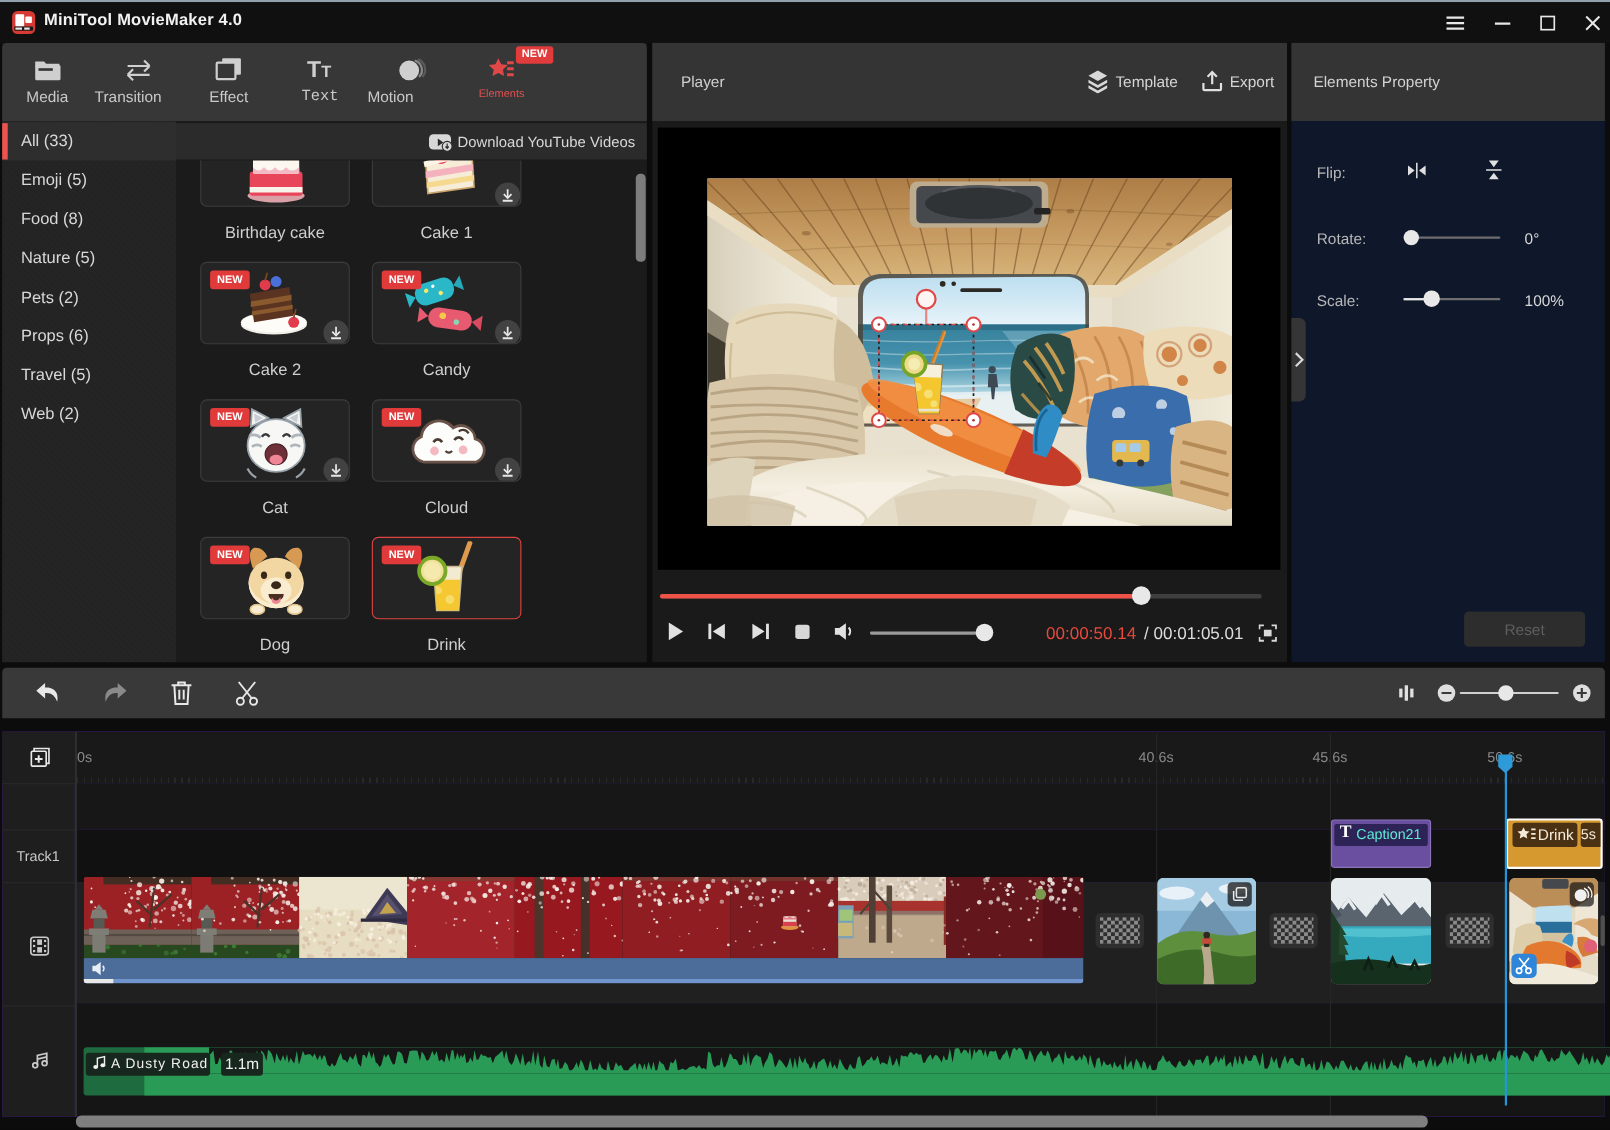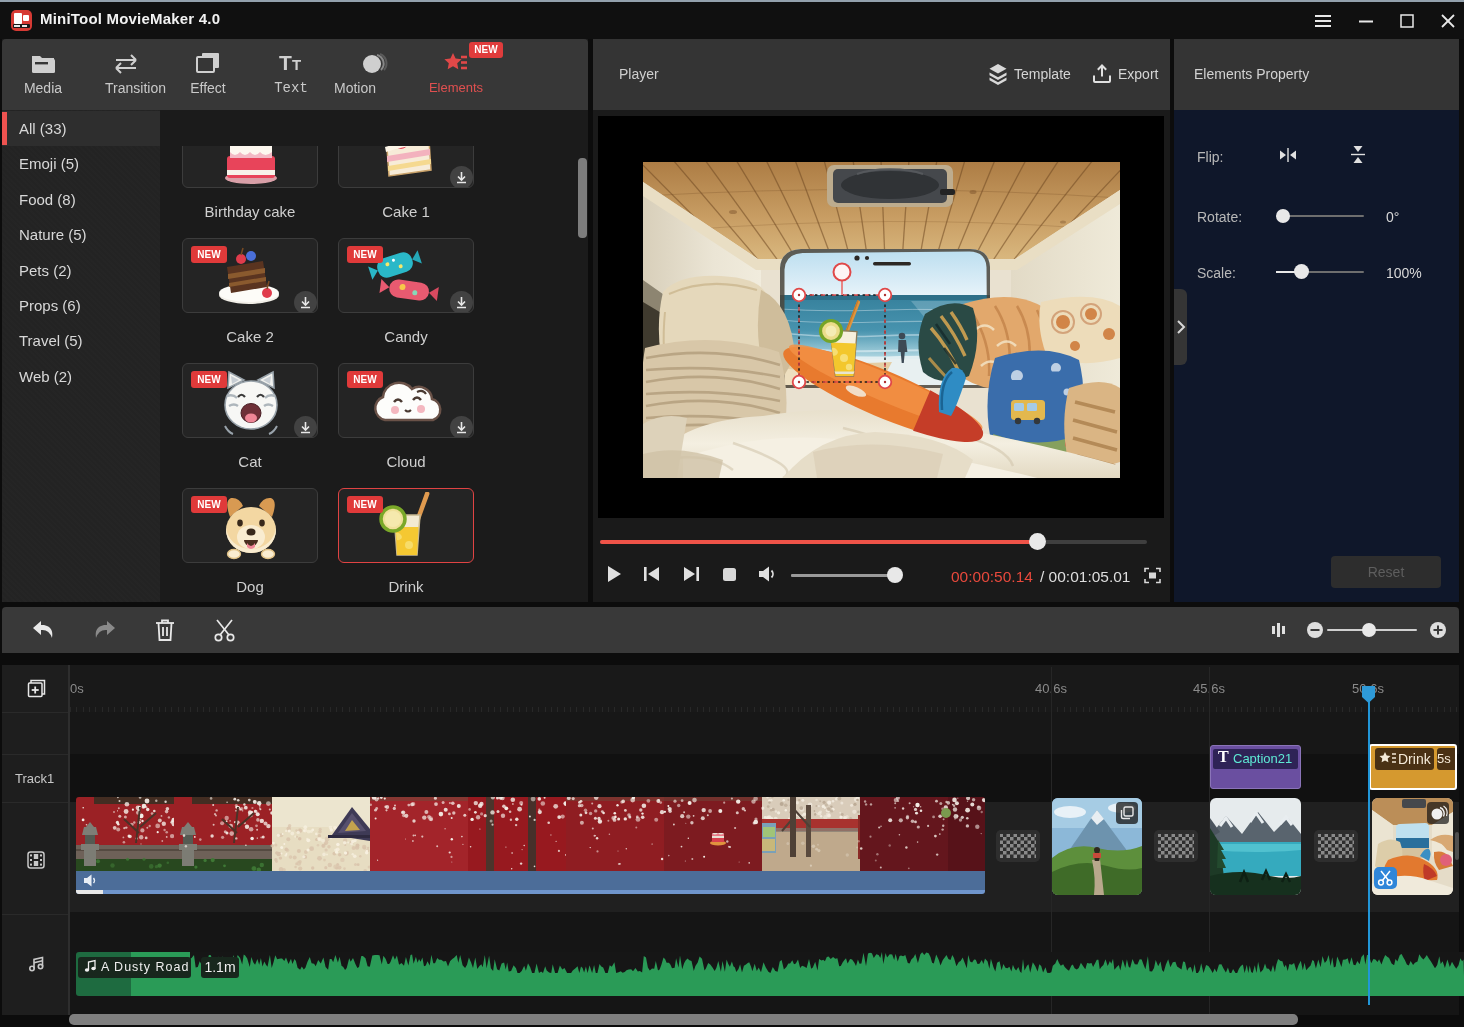--- a/index.html
+++ b/index.html
@@ -43,21 +43,21 @@
     <div class="abs" style="left:1px;top:0;width:80px;height:64px;text-align:center;">
       <div class="abs" style="left:0;top:12px;width:80px;height:26px;"><svg width="80" height="26">
           <g transform="translate(28,2)">
             <path d="M1 3 h8 l2 2 h12 v3 h-22 z" fill="#cfcfcf"></path>
             <rect x="1" y="6" width="23" height="14" rx="1.5" fill="#cfcfcf"></rect>
             <rect x="4" y="9" width="13" height="2.4" fill="#363636"></rect>
           </g>
         </svg></div>
       <div class="abs" style="left:0;top:41px;width:80px;font-size:14px;color:#c9c9c9;">Media</div>
     </div>
-    <div class="abs" style="left:84px;top:0;width:80px;height:64px;text-align:right;">
+    <div class="abs" style="left:84px;top:0;width:80px;height:64px;text-align:left;">
       <div class="abs" style="left:0;top:12px;width:80px;height:26px;"><svg width="80" height="26">
           <g transform="translate(26,3)" stroke="#cfcfcf" stroke-width="2" fill="none">
             <path d="M4 6 H24 M24 6 l-5 -5 M24 6 l-5 5" transform="translate(0,0)"></path>
             <path d="M24 14 H4 M4 14 l5 -5 M4 14 l5 5"></path>
           </g>
         </svg></div>
       <div class="abs" style="left:0;top:41px;width:80px;font-size:14px;color:#c9c9c9;">Transition</div>
     </div>
     <div class="abs" style="left:166px;top:0;width:80px;height:64px;text-align:center;">
       <div class="abs" style="left:0;top:12px;width:80px;height:26px;"><svg width="80" height="26">
@@ -91,36 +91,45 @@
       <div class="abs" style="left:0;top:12px;width:80px;height:26px;"><svg width="80" height="26">
           <g transform="translate(28,1)">
             <path d="M9 1 l2.6 5.4 6 .8 -4.4 4.1 1.1 5.9 -5.3 -2.9 -5.3 2.9 1.1 -5.9 -4.4 -4.1 6 -.8 z" fill="#e04848"></path>
             <g stroke="#e04848" stroke-width="2.6">
               <line x1="17" y1="5" x2="23" y2="5"></line>
               <line x1="17" y1="10.5" x2="23" y2="10.5"></line>
               <line x1="17" y1="16" x2="23" y2="16"></line>
             </g>
           </g>
         </svg></div>
-      <div class="abs" style="left:0;top:41px;width:80px;font-size:13px;color:#e05050;">Elements</div>
+      <div class="abs" style="left:0;top:41px;width:80px;font-size:10px;color:#e05050;">Elements</div>
     </div>
     <div class="abs" style="left:467px;top:3px;width:34px;height:16px;background:#e03c3c;border-radius:3px;color:#fff;font-size:10px;font-weight:bold;text-align:center;line-height:16px;">NEW</div>
     <div class="abs" style="left:0;top:71px;width:158px;height:492px;background:#232323;background-image:repeating-linear-gradient(45deg,rgba(255,255,255,0.009) 0 2px,transparent 2px 4px);">
       <div class="abs" style="left:0;top:1px;width:158px;height:35px;background:#2e2e2e;"></div>
       <div class="abs" style="left:0;top:2px;width:4.5px;height:33px;background:#ef5350;"></div>
       <div class="abs" style="left:17px;top:10px;font-size:15px;color:#d8d8d8;">All (33)</div>
       <div class="abs" style="left:17px;top:45px;font-size:15px;color:#d8d8d8;">Emoji (5)</div>
       <div class="abs" style="left:17px;top:81px;font-size:15px;color:#d8d8d8;">Food (8)</div>
       <div class="abs" style="left:17px;top:116px;font-size:15px;color:#d8d8d8;">Nature (5)</div>
       <div class="abs" style="left:17px;top:152px;font-size:15px;color:#d8d8d8;">Pets (2)</div>
       <div class="abs" style="left:17px;top:187px;font-size:15px;color:#d8d8d8;">Props (6)</div>
       <div class="abs" style="left:17px;top:222px;font-size:15px;color:#d8d8d8;">Travel (5)</div>
       <div class="abs" style="left:17px;top:258px;font-size:15px;color:#d8d8d8;">Web (2)</div>
     </div>
     <div class="abs" style="left:158px;top:71px;width:428px;height:492px;background:#1b1b1b;"></div>
+    <div class="abs" style="left:158px;top:73px;width:428px;height:33px;background:#2b2b2b;">
+      <svg class="abs" style="left:230px;top:9px;" width="22" height="17">
+        <rect x="0" y="1" width="20" height="14" rx="4" fill="#d8d8d8"></rect>
+        <polygon points="8,5 13,8.5 8,12" fill="#2b2b2b"></polygon>
+        <circle cx="16.5" cy="12" r="4.5" fill="#d8d8d8" stroke="#2b2b2b" stroke-width="1"></circle>
+        <path d="M16.5 9.5 v4 M15 12.2 l1.5 1.6 1.5 -1.6" stroke="#2b2b2b" stroke-width="1.1" fill="none"></path>
+      </svg>
+      <div class="abs" style="left:256px;top:10px;font-size:13.5px;color:#d8d8d8;">Download YouTube Videos</div>
+    </div>
     <div class="abs" style="left:158px;top:107px;width:420px;height:456px;overflow:hidden;">
       <div class="abs" style="left:22px;top:-33px;width:136px;height:75px;background:#242424;border:1px solid #3c3c3c;border-radius:6px;overflow:hidden;">
         <svg class="abs" style="left:18px;top:3px;" width="100" height="69" viewBox="0 0 100 69">
           <g transform="translate(0,1)">
             <g>
               <ellipse cx="50" cy="60" rx="26" ry="6" fill="#d9a0a8"></ellipse>
               <rect x="26" y="38" width="48" height="22" rx="3" fill="#e8445a"></rect>
               <rect x="26" y="52" width="48" height="5" fill="#f7f3ea"></rect>
               <rect x="29" y="20" width="42" height="20" rx="2" fill="#fdf8ef"></rect>
               <path d="M29 34 q5 6 10 0 q5 6 10 0 q5 6 10 0 q5 6 12 0 v6 h-42 z" fill="#f3b9c4"></path>

